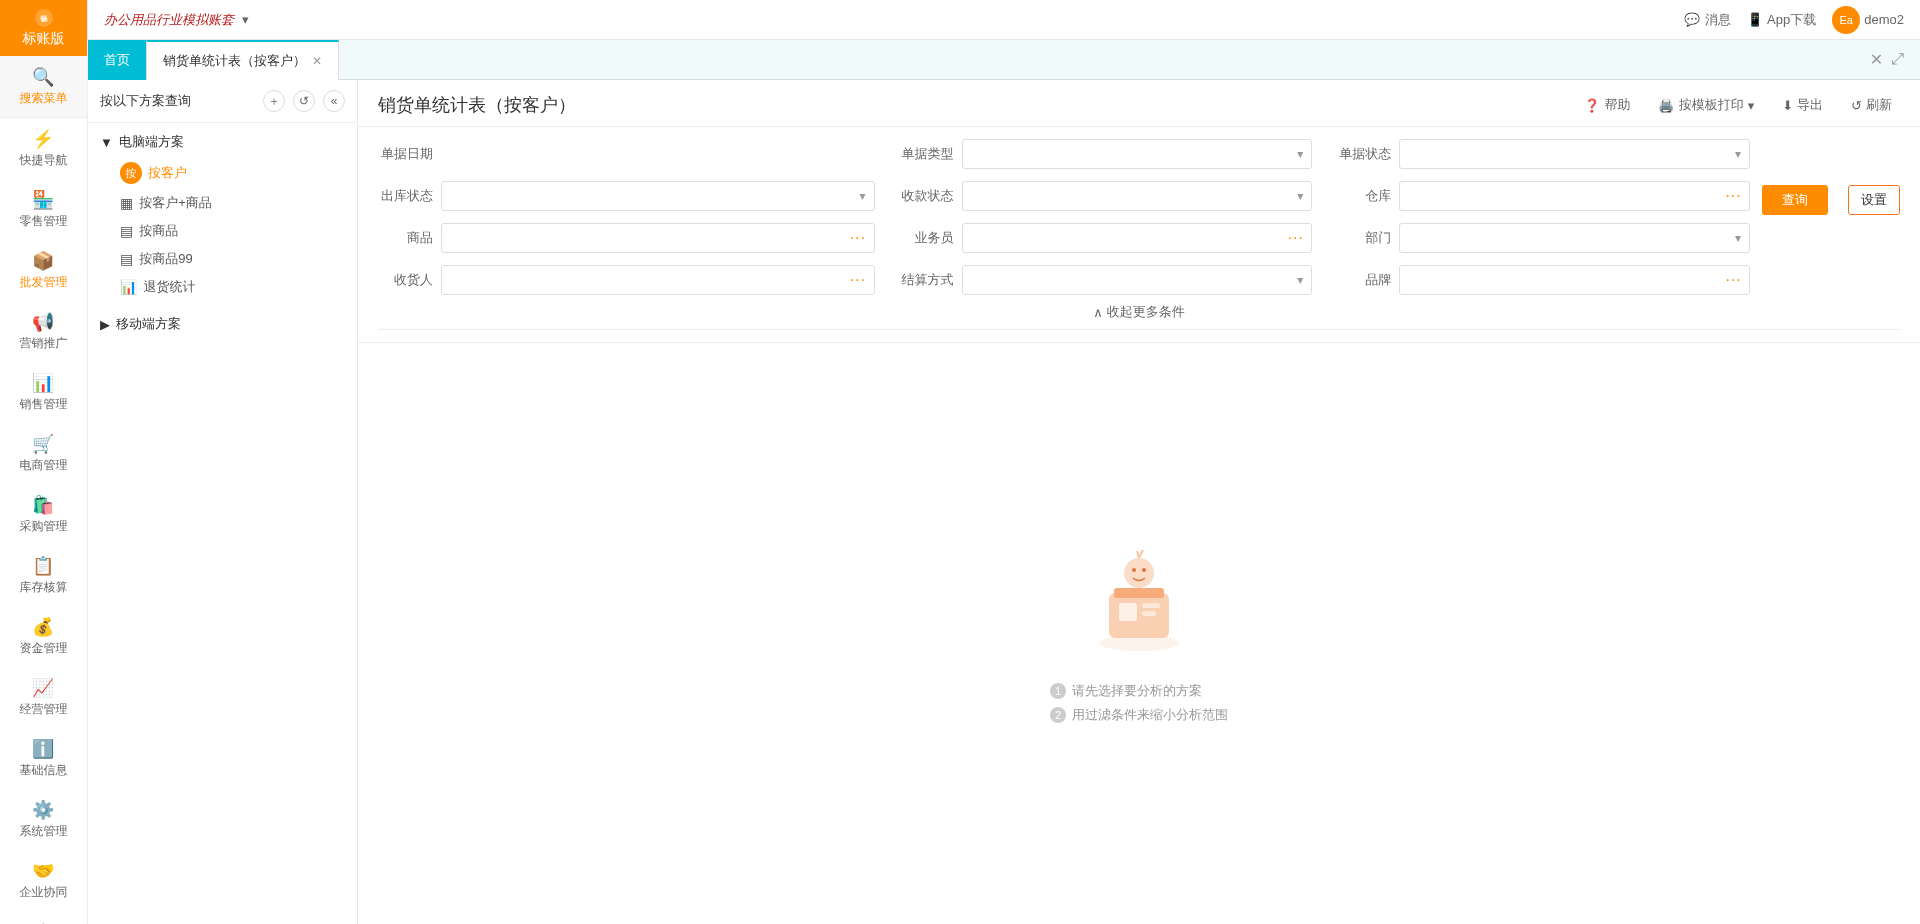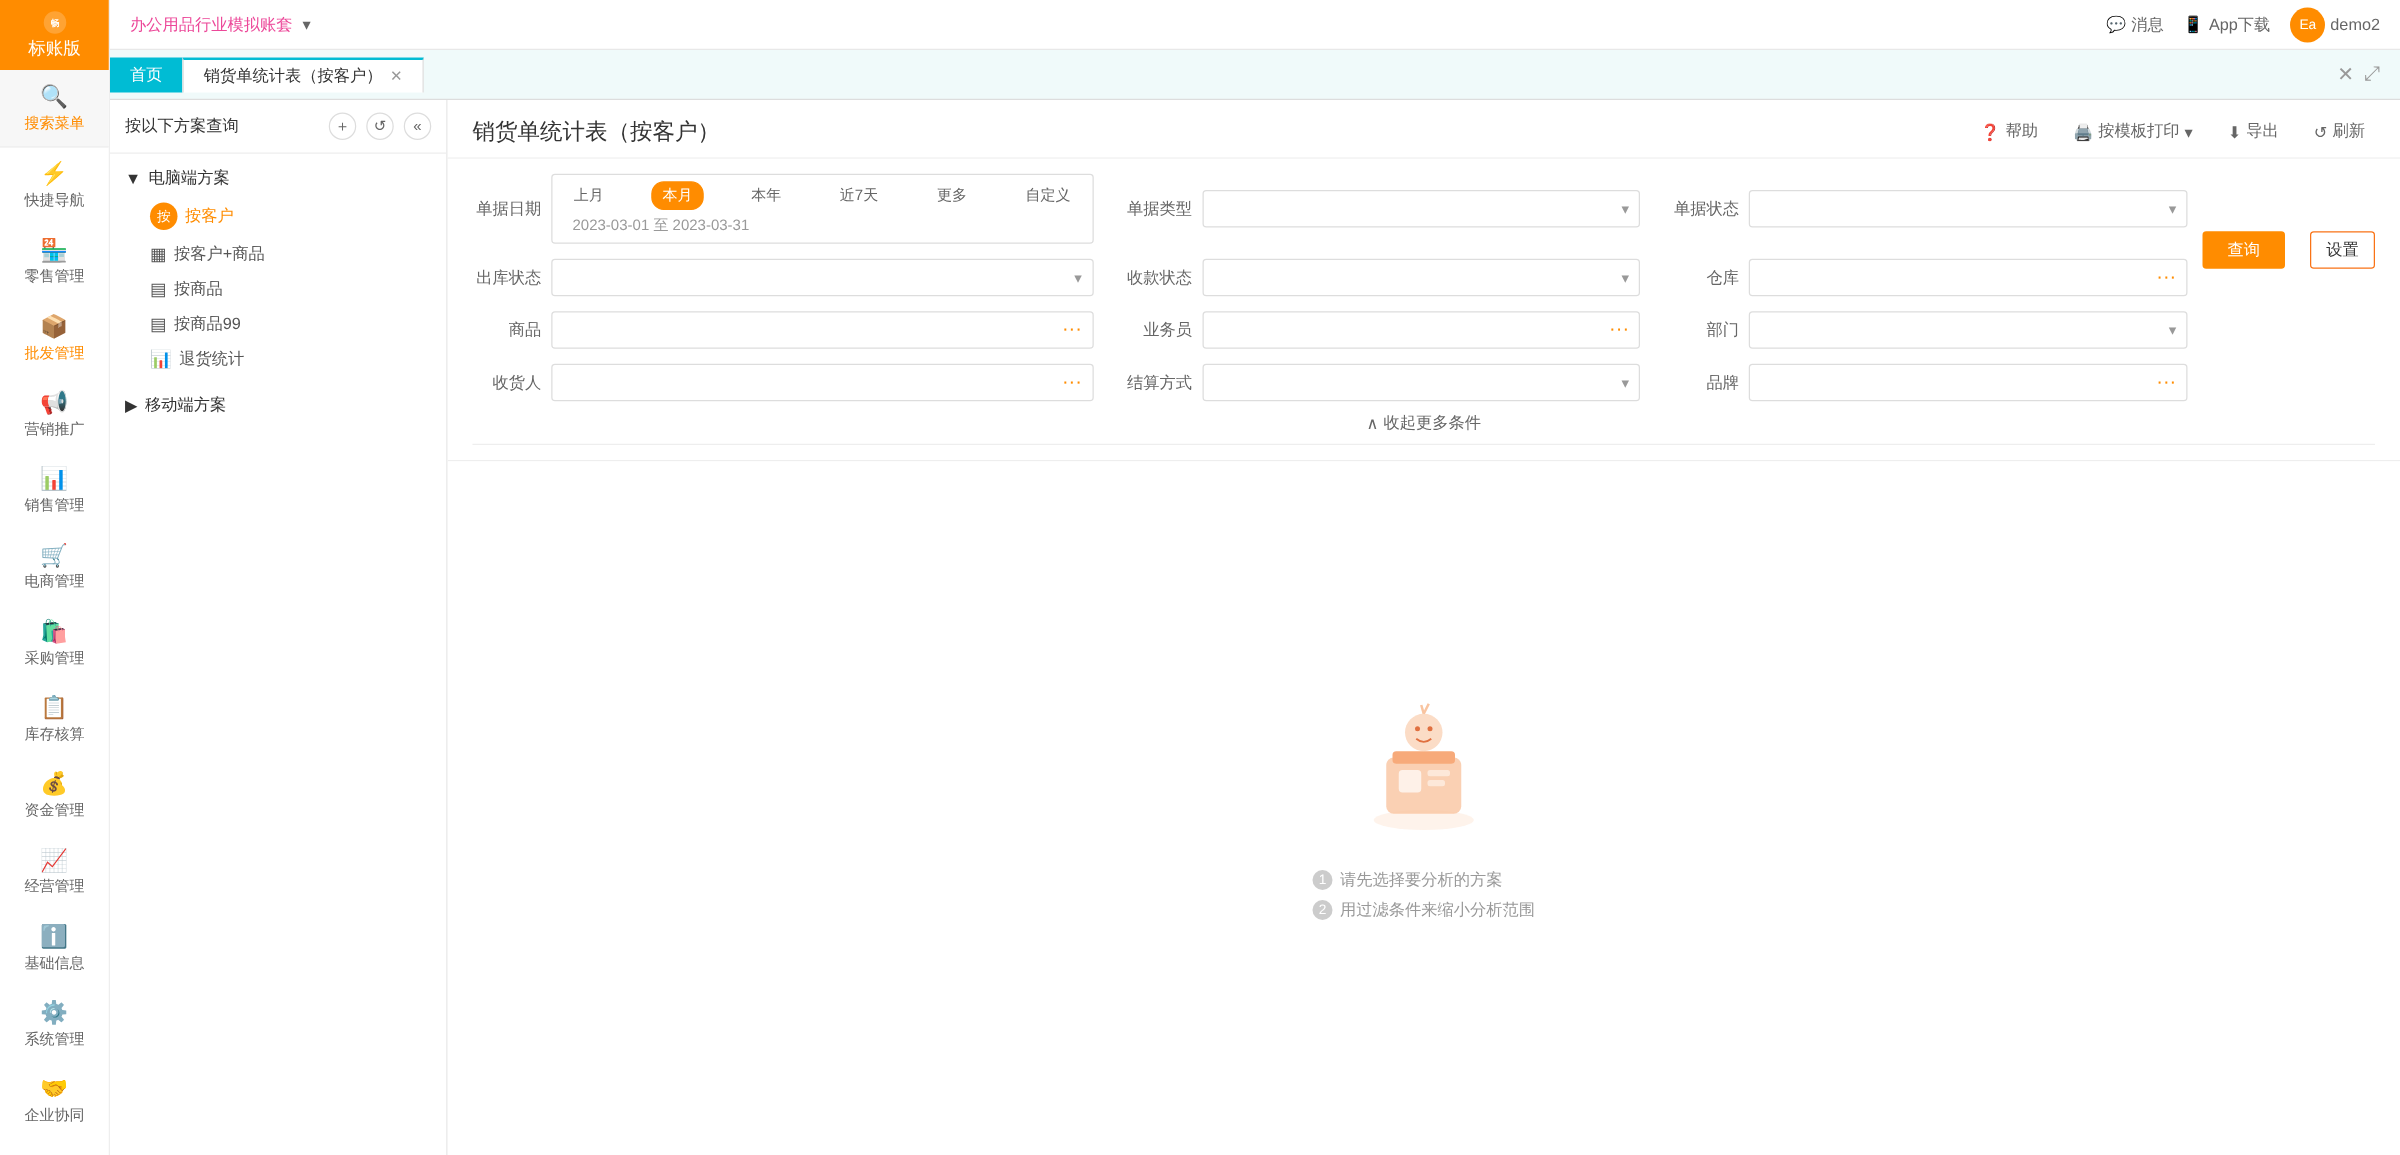--- a/index.html
+++ b/index.html
@@ -15,29 +15,29 @@
     .sidebar-item.active { color: #ff8c00; }
     .sidebar-item-icon { font-size: 18px; margin-bottom: 2px; }
     .sidebar-search { background: #f7f7f7; color: #ff8c00; font-size: 12px; border-bottom: 1px solid #eee; }
 
     
     .main { flex: 1; display: flex; flex-direction: column; overflow: hidden; }
 
     
     .topbar { height: 40px; background: #fff; border-bottom: 1px solid #e8e8e8; display: flex; align-items: center; padding: 0 16px; justify-content: space-between; flex-shrink: 0; }
     .topbar-left { display: flex; align-items: center; gap: 8px; }
-    .topbar-title { font-size: 13px; color: #ec4899; }
+    .topbar-title { font-size: 13px; color: #b91c1c; font-style: italic; }
     .topbar-dropdown { font-size: 13px; color: #666; cursor: pointer; }
     .topbar-right { display: flex; align-items: center; gap: 16px; }
     .topbar-right-item { display: flex; align-items: center; gap: 4px; font-size: 13px; color: #666; cursor: pointer; }
     .topbar-avatar { width: 28px; height: 28px; border-radius: 50%; background: #ff8c00; display: flex; align-items: center; justify-content: center; color: #fff; font-size: 11px; }
 
     
     .tabbar { height: 40px; background: #f0fafa; border-bottom: 1px solid #ddd; display: flex; align-items: center; padding: 0; flex-shrink: 0; }
-    .tab { display: flex; align-items: center; padding: 0 16px; height: 28px; font-size: 13px; cursor: pointer; color: #666; gap: 6px; }
+    .tab { display: flex; align-items: center; padding: 0 16px; height: 40px; font-size: 13px; cursor: pointer; color: #666; gap: 6px; }
     .tab.active { background: #fff; color: #333; border-top: 2px solid #00bcd4; border-right: 1px solid #ddd; border-left: 1px solid #ddd; }
     .tab-home { background: #00bcd4; color: #fff; font-size: 13px; border: none; }
     .tab-close { font-size: 12px; color: #999; cursor: pointer; }
     .tab-maximize { margin-left: auto; margin-right: 8px; font-size: 16px; color: #999; cursor: pointer; display: flex; gap: 8px; padding-right: 8px; }
 
     
     .content { flex: 1; display: flex; overflow: hidden; background: #f5f5f5; }
 
     
     .left-panel { width: 270px; background: #fff; border-right: 1px solid #e8e8e8; padding: 0; flex-shrink: 0; overflow-y: auto; }
@@ -277,29 +277,20 @@
         </div>
       </div>
 
       <div class="filter-area">
         <div style="display:flex; align-items:flex-start; gap:12px;">
           <div style="flex:1;">
 
             <div class="filter-row">
               <div class="filter-item" style="flex:1.2;">
                 <span class="filter-label">单据日期</span>
-                <div class="filter-control filter-control-date">
-                  <span class="date-quick-btn">上月</span>
-                  <span class="date-quick-btn active">本月</span>
-                  <span class="date-quick-btn">本年</span>
-                  <span class="date-quick-btn">近7天</span>
-                  <span class="date-quick-btn">更多</span>
-                  <span class="date-quick-btn">自定义</span>
-                  <span class="date-range-text">2023-03-01 至 2023-03-31</span>
-                </div>
               </div>
               <div class="filter-separator"></div>
               <div class="filter-item">
                 <span class="filter-label">单据类型</span>
                 <div class="filter-control">
                   <span></span>
                   <span class="filter-chevron">▾</span>
                 </div>
               </div>
               <div class="filter-separator"></div>

